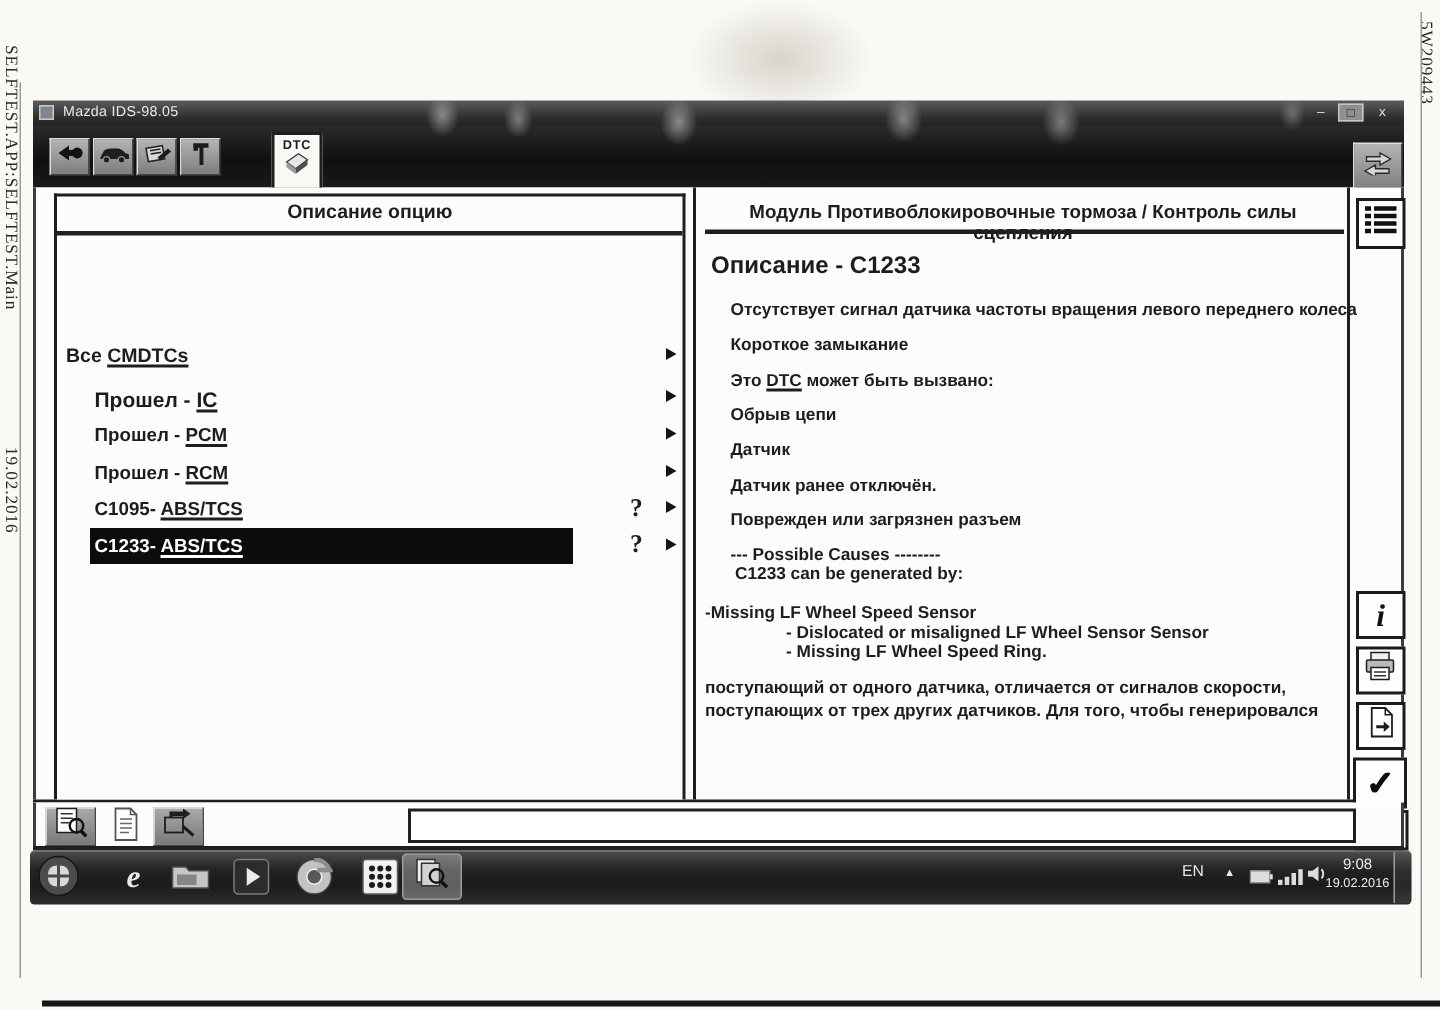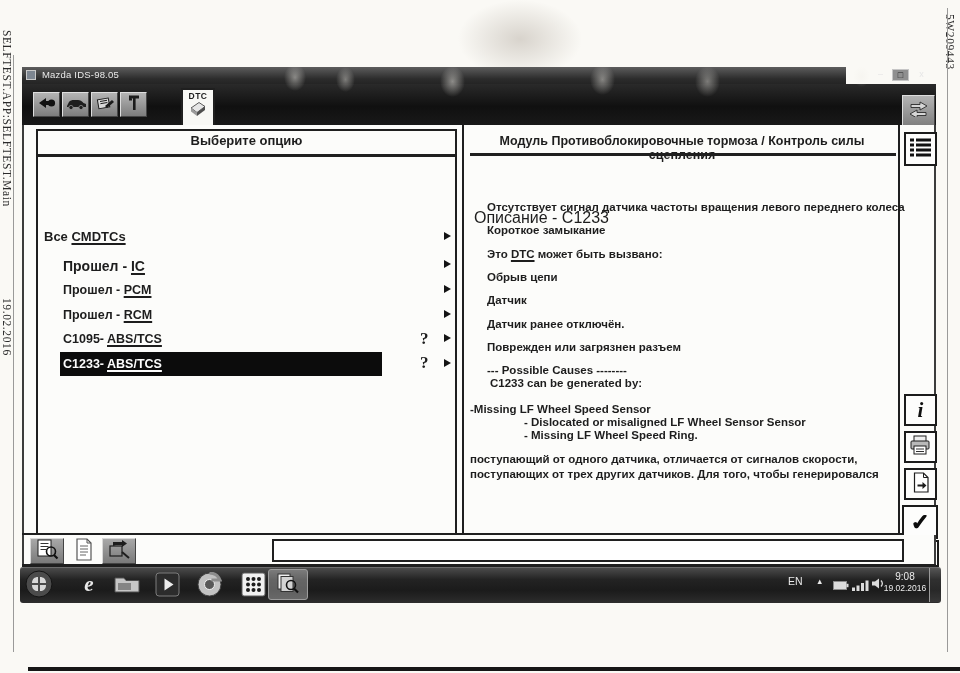--- a/index.html
+++ b/index.html
@@ -6,21 +6,21 @@
   body{width:960px;height:673px;position:relative;overflow:hidden;background:#faf9f5;
        font-family:"Liberation Sans",sans-serif;color:#1d1d1d;}
   .abs{position:absolute;}
   
   .vmargin{writing-mode:vertical-rl;font-family:"Liberation Serif",serif;font-size:11.5px;
            color:#2a2a2a;letter-spacing:.6px;}
   .pageline{background:#9a9a99;}
   .smudge{background:radial-gradient(closest-side,rgba(160,150,138,.38),rgba(160,150,138,0));}
   .blob{border-radius:50%;background:radial-gradient(closest-side,rgba(238,236,230,.85),rgba(238,236,230,0));z-index:4;}
   
-  .titlebar{left:22px;top:67px;width:824px;height:17px;background:linear-gradient(180deg,#5d5d5d,#2c2c2c 70%,#242424);}
+  .titlebar{left:22px;top:67px;width:914px;height:17px;background:linear-gradient(180deg,#5d5d5d,#2c2c2c 70%,#242424);}
   .titleicon{left:4px;top:3px;width:10px;height:10px;background:#7d8691;border:1px solid #c9c9c9;box-sizing:border-box;}
   .titletext{left:20px;top:2px;font-size:9.5px;color:#e9e9e9;letter-spacing:.2px;}
   .ctrl{top:2px;width:17px;height:12px;font-size:9px;line-height:11px;text-align:center;color:#e6e6e6;}
   .ctrl-restore{background:#8f8f8f;border:1px solid #c6c6c6;box-sizing:border-box;color:#222;}
   .toolbar{left:22px;top:84px;width:914px;height:41px;background:linear-gradient(180deg,#2a2a2a,#101010 55%,#191919);}
   .tbtn{top:8px;width:27px;height:25px;background:linear-gradient(180deg,#b4b4b4,#7d7d7d);
         border:1px solid;border-color:#dedede #464646 #464646 #dedede;box-sizing:border-box;
         display:flex;align-items:center;justify-content:center;}
   .dtc-tab{left:159px;top:4px;width:34px;height:37px;background:#f8f8f5;border:2px solid #1f1f1f;border-bottom:none;
            box-sizing:border-box;text-align:center;z-index:6;}
@@ -35,21 +35,21 @@
   .vline{background:#1f1f1f;}
   .leftbox{left:36px;top:129px;width:421px;height:404px;border:2px solid #1f1f1f;border-bottom:none;box-sizing:border-box;background:#fcfcfa;}
   .lp-header{left:36px;top:133px;width:421px;text-align:center;font-weight:bold;font-size:13px;}
   .u{text-decoration:underline;text-underline-offset:2px;text-decoration-thickness:1.5px;}
   .row{font-weight:bold;white-space:nowrap;}
   .tri{width:0;height:0;border-left:7px solid #141414;border-top:4.5px solid transparent;border-bottom:4.5px solid transparent;}
   .q{font-weight:bold;font-size:17px;font-family:"Liberation Serif",serif;}
   .selbar{left:60px;top:352px;width:322px;height:24px;background:#0c0c0c;color:#fdfdfd;
           font-weight:bold;font-size:12.5px;line-height:24px;padding-left:3px;box-sizing:border-box;white-space:nowrap;}
   .rp-header{left:468px;top:134px;width:428px;text-align:center;font-weight:bold;font-size:12.5px;}
-  .rp-title{left:474px;top:169px;font-weight:normal;font-size:16px;margin-top:40px;}
+  .rp-title{left:474px;top:169px;font-weight:bold;font-size:16px;}
   .rline{font-weight:bold;font-size:11.5px;white-space:nowrap;}
   .para{font-weight:bold;font-size:11.5px;line-height:14.6px;width:430px;white-space:nowrap;}
   
   .ibox{left:904px;width:33px;height:32px;background:#fdfdfc;border:2px solid #1b1b1b;box-sizing:border-box;
         display:flex;align-items:center;justify-content:center;}
   .info-glyph{font:italic bold 21px "Liberation Serif",serif;color:#101010;line-height:1;}
   .check-glyph{font-size:23px;font-weight:bold;color:#0d0d0d;line-height:1;text-shadow:.6px 0 #0d0d0d;}
   
   .bstrip{left:22px;top:535px;width:914px;height:31px;background:#fcfcfa;
           border-left:2px solid #3c3c3c;border-right:2px solid #3c3c3c;box-sizing:border-box;}
@@ -139,21 +139,21 @@
         </svg></span>
   </div>
 </div>
 
 <div class="abs content"></div>
 <div class="abs vline" style="left:462px;top:125px;width:2px;height:408px;"></div>
 <div class="abs vline" style="left:898px;top:125px;width:2px;height:408px;"></div>
 <div class="abs hline" style="left:22px;top:533px;width:914px;height:2px;"></div>
 
 <div class="abs leftbox"></div>
-<div class="abs lp-header">Выберите опцию</div>
+<div class="abs lp-header">Описание опцию</div>
 <div class="abs hline" style="left:38px;top:154px;width:417px;height:3px;"></div>
 
 <div class="abs row" style="left:44px;top:229px;font-size:13px;"><span>Все </span><span class="u">CMDTCs</span></div>
 <div class="abs row" style="left:63px;top:258px;font-size:14px;"><span>Прошел - </span><span class="u">IC</span></div>
 <div class="abs row" style="left:63px;top:283px;font-size:12.5px;"><span>Прошел - </span><span class="u">PCM</span></div>
 <div class="abs row" style="left:63px;top:308px;font-size:12.5px;"><span>Прошел - </span><span class="u">RCM</span></div>
 <div class="abs row" style="left:63px;top:332px;font-size:12.5px;"><span>C1095- </span><span class="u">ABS/TCS</span></div>
 <div class="abs selbar"><span>C1233- </span><span class="u">ABS/TCS</span></div>
 
 <span class="abs q" style="left:420px;top:329px;">?</span>

